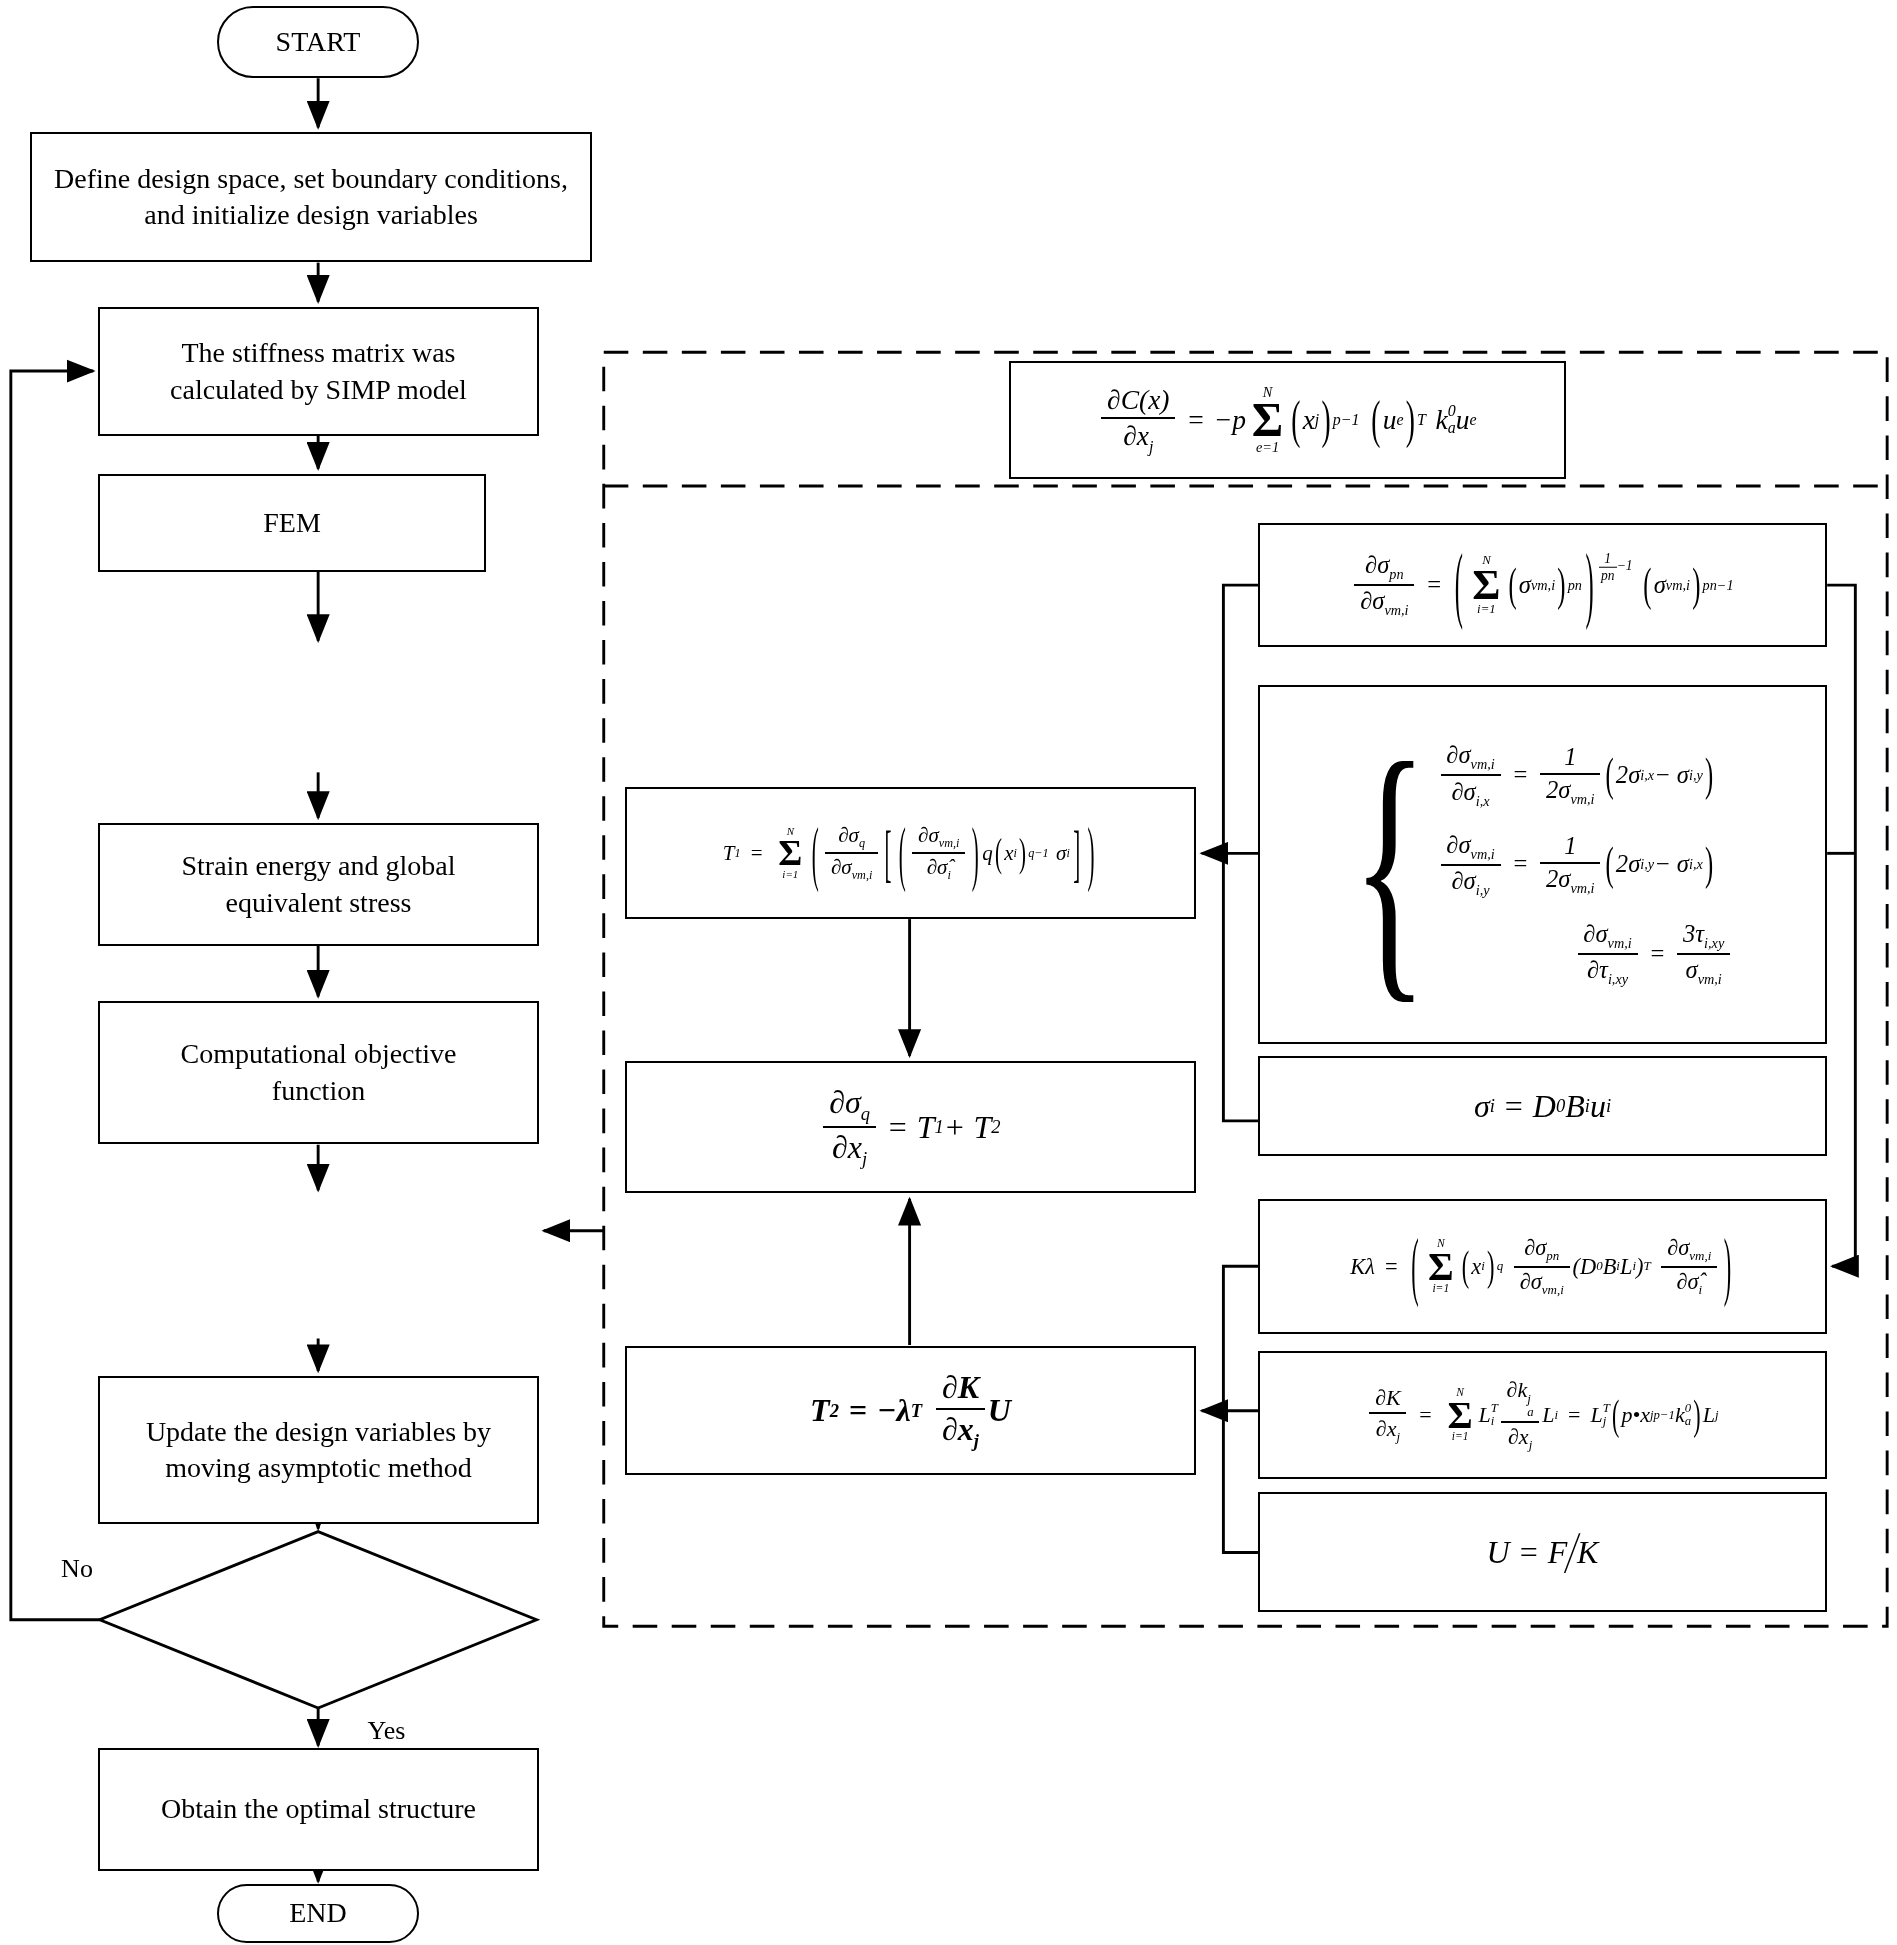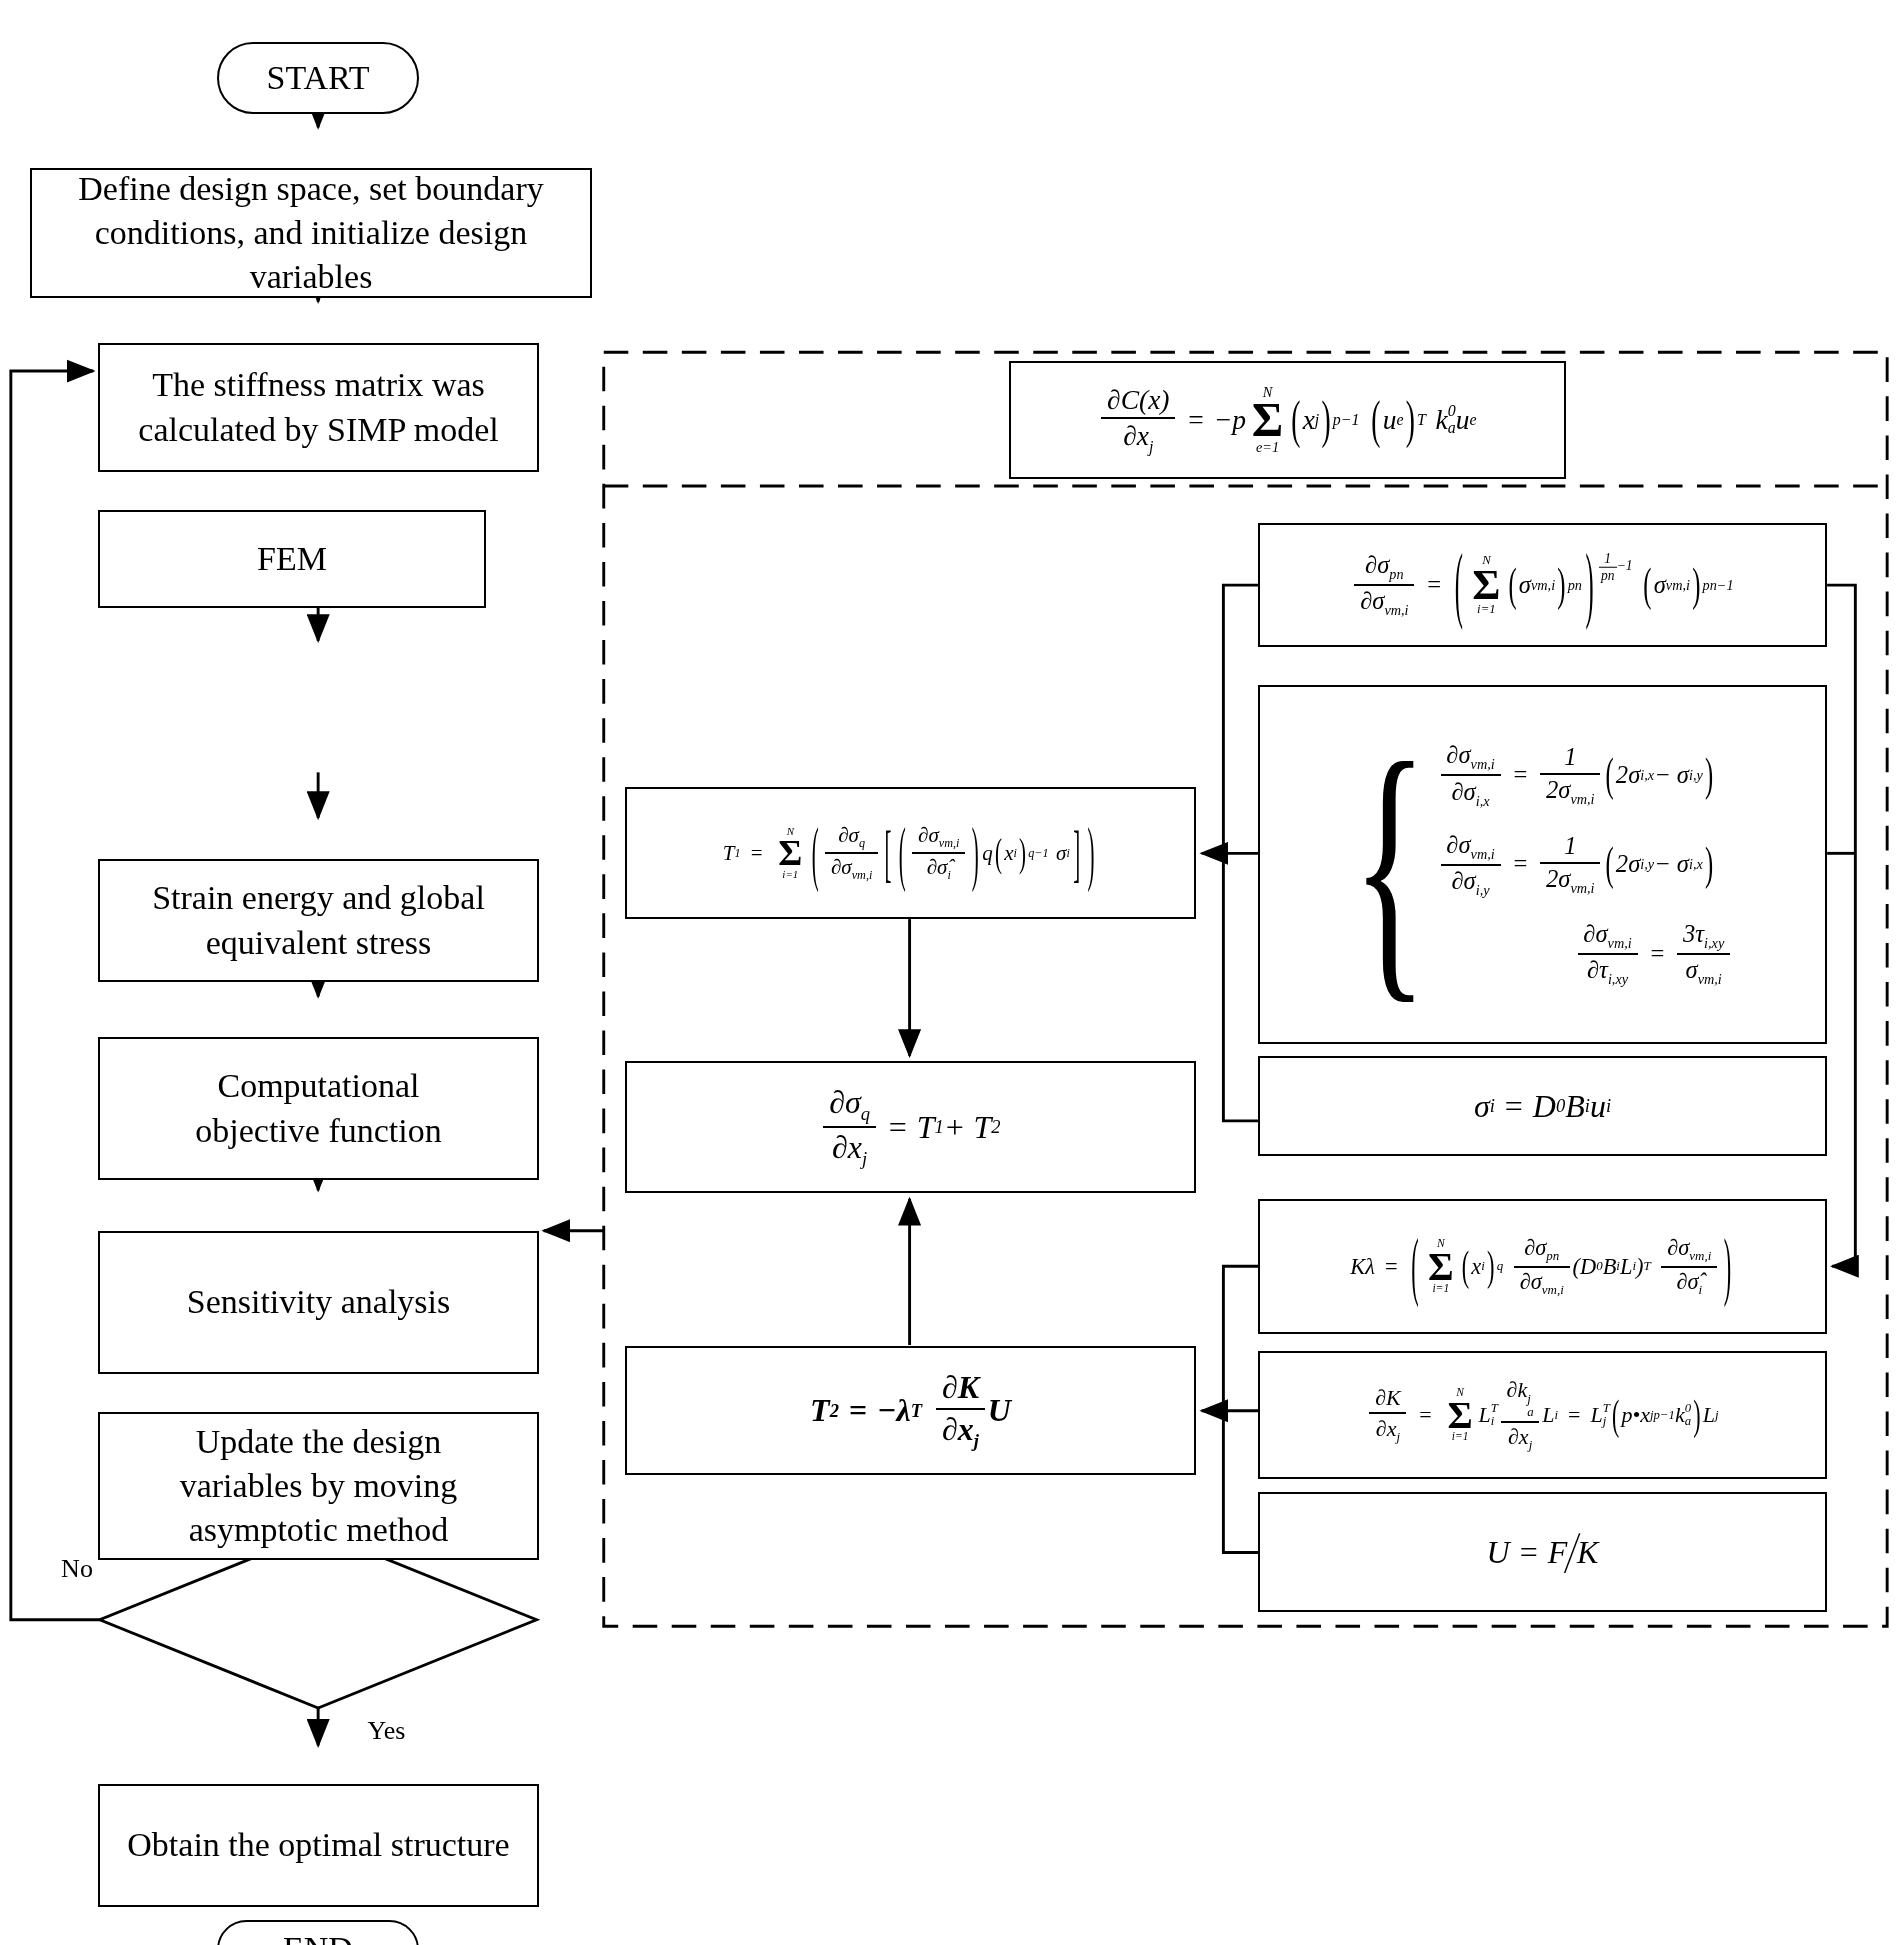--- a/index.html
+++ b/index.html
@@ -5,21 +5,21 @@
   html,body{margin:0;padding:0;background:#ffffff;}
   #canvas{position:relative;width:1898px;height:1946px;background:#ffffff;
           font-family:"Liberation Serif", serif;color:#000;}
   #wires{position:absolute;left:0;top:0;z-index:1;}
   .box{position:absolute;border:2.9px solid #000;background:#fff;box-sizing:border-box;
        display:flex;align-items:center;justify-content:center;text-align:center;
        z-index:2;line-height:1.3;}
   .plain{position:absolute;z-index:3;background:transparent;display:flex;
          align-items:center;justify-content:center;text-align:center;}
   .stadium{border-radius:38px;}
-  .flowtxt{font-size:34px;margin-top:36px;}
+  .flowtxt{font-size:28px;}
   .lbl{font-size:26px;}
   
   .f{font-style:italic;line-height:1.15;} .f38{font-size:27.5px;}
   .f34{font-size:24.6px;} .f31{font-size:22.4px;}
   .f30{font-size:22px;} .f29{font-size:21px;} .f44{font-size:32px;}
   .f sub,.f sup{font-size:0.58em;}
   .frac{display:inline-block;vertical-align:middle;text-align:center;margin:0 2.9px;}
   .frac .n{display:block;border-bottom:2.2px solid #000;padding:0 5.8px 1.4px 5.8px;}
   .frac .d{display:block;padding:1.4px 5.8px 0 5.8px;}
   .sfrac{display:inline-block;vertical-align:middle;text-align:center;}
@@ -112,23 +112,20 @@
 
 
   <div class="box flowtxt" style="left:98px;top:823px;width:441px;height:123px;padding:0 43px;">
     <span>Strain energy and global equivalent stress</span>
   </div>
 
   <div class="box flowtxt" style="left:98px;top:1001px;width:441px;height:143px;padding:0 58px;">
     <span>Computational objective function</span>
   </div>
 
-  <div class="box flowtxt" style="left:98px;top:1195px;width:441px;height:143px;">
-    <span>Sensitivity analysis</span>
-  </div>
 
   <div class="box flowtxt" style="left:98px;top:1376px;width:441px;height:148px;padding:0 36px;">
     <span>Update the design variables by moving asymptotic method</span>
   </div>
 
 
   <div class="plain lbl" style="left:30px;top:1546px;width:94px;height:45px;">
     <span>No</span>
   </div>
 

